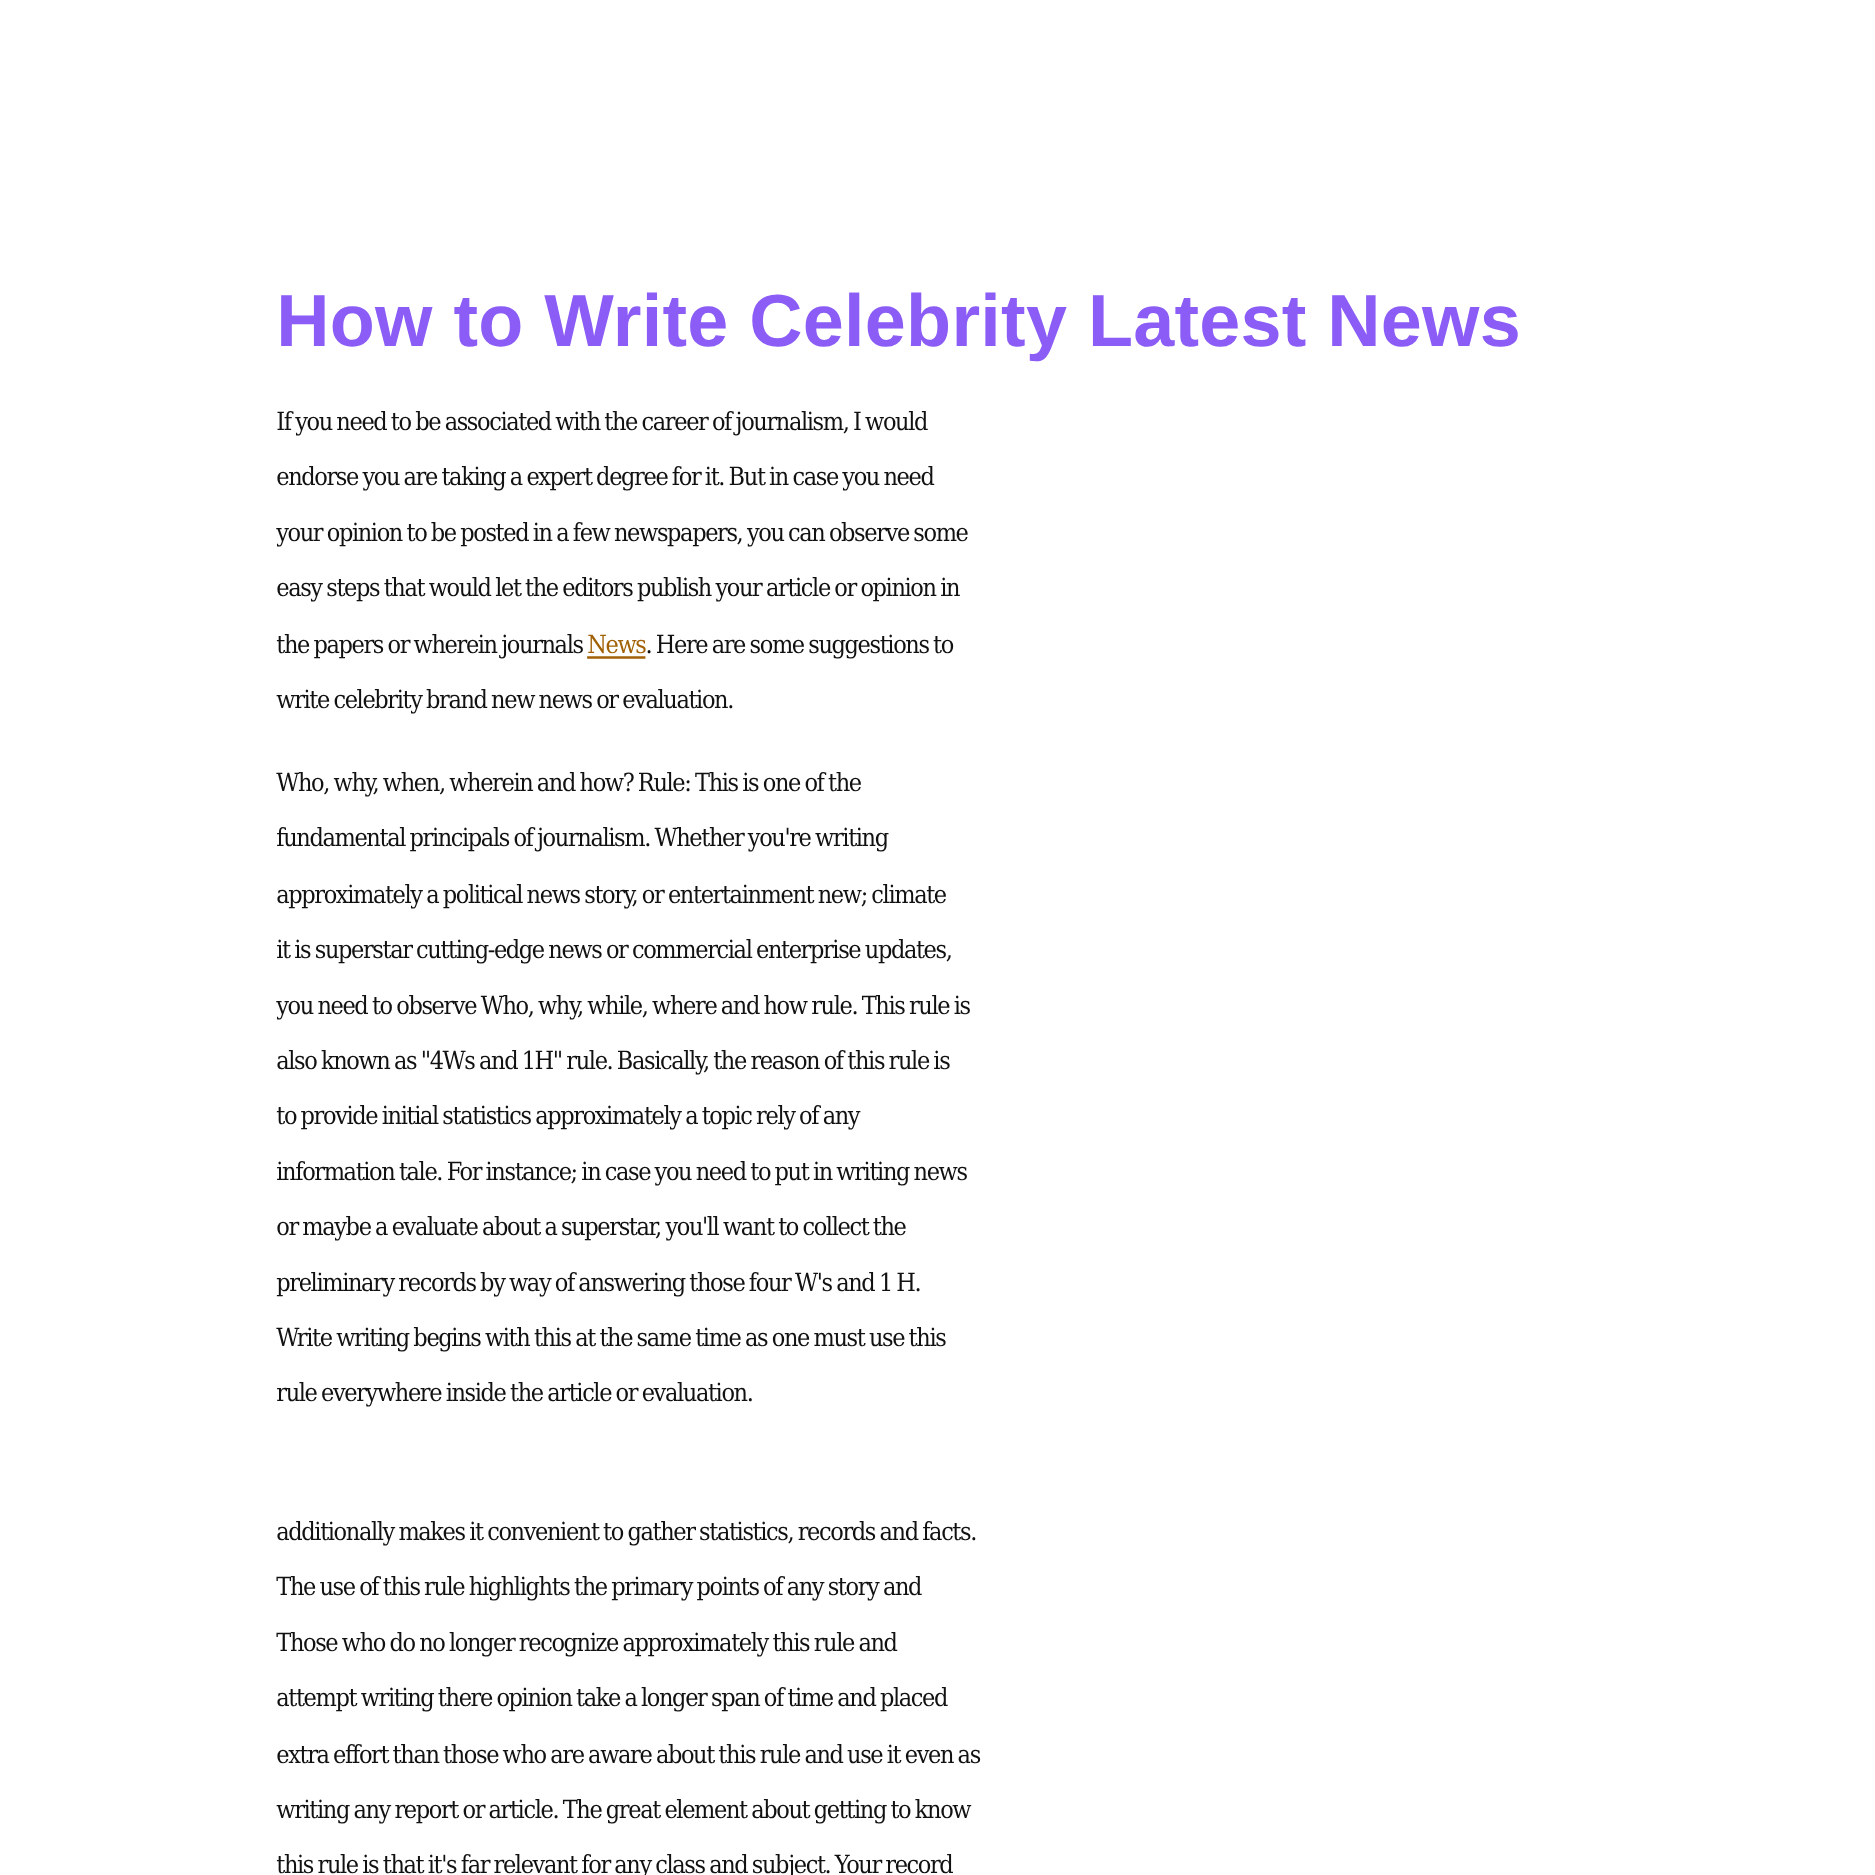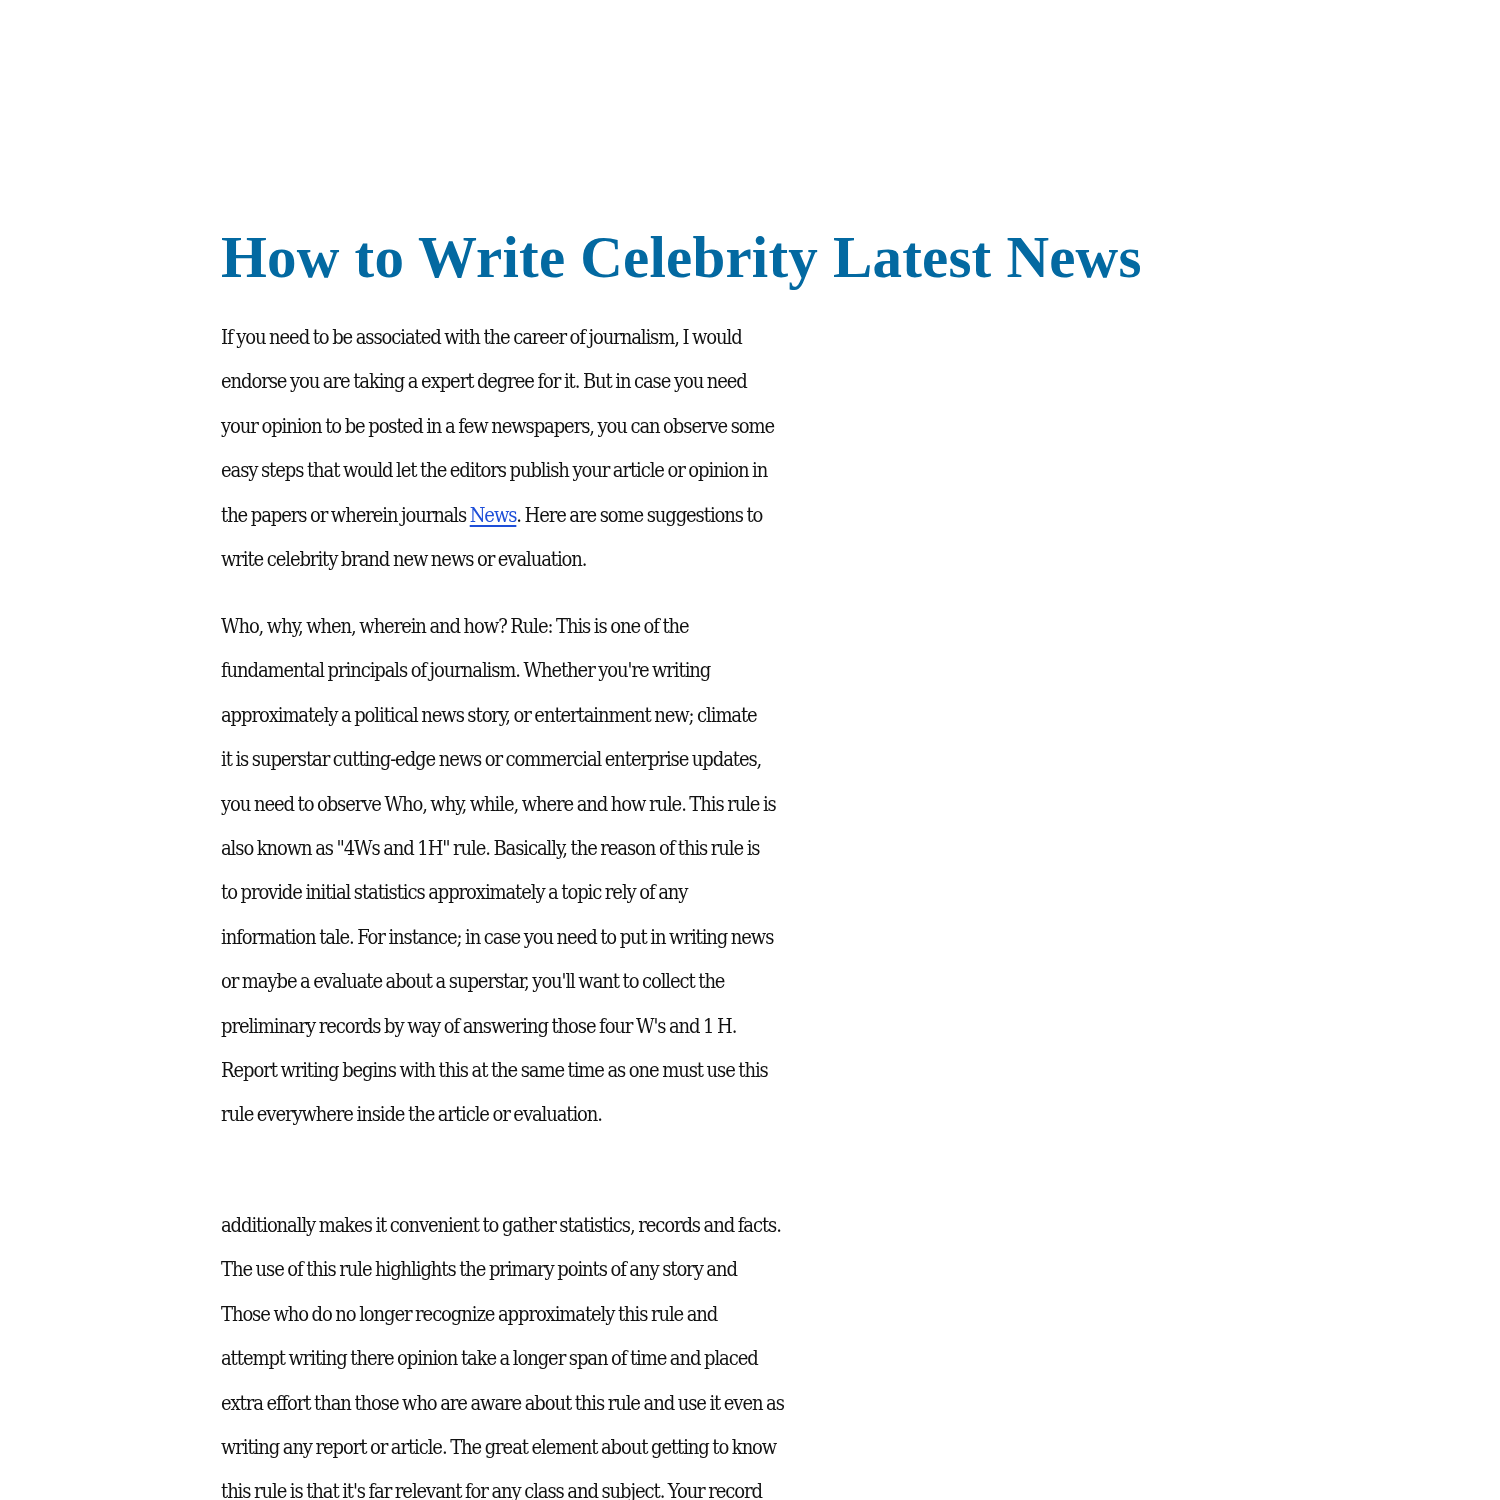--- a/index.html
+++ b/index.html
@@ -1,31 +1,31 @@
 <!DOCTYPE html>
 <html><head>
 <meta charset="utf-8">
 <style>
   html, body { margin: 0; padding: 0; background: #ffffff; }
   body { width: 1500px; height: 1500px; overflow: hidden; position: relative; }
   .page { position: absolute; left: 0; top: 0; width: 1500px; height: 1500px; background: #fff; }
   .title {
     position: absolute; left: 221px; top: 222px;
-    font-family: Liberation Serif, serif; font-weight: bold;
-    font-size: 59px; line-height: 70px; color: #0369a1; white-space: nowrap;
+    font-family: Liberation Sans, sans-serif; font-weight: bold;
+    font-size: 59px; line-height: 70px; color: #8b5cf6; white-space: nowrap;
     letter-spacing: 0.2px;
   }
   .para { position: absolute; left: 221px; width: 1080px; }
   .line {
     font-family: "DejaVu Serif", "Liberation Serif", serif;
     font-size: 20px; line-height: 44.4px; color: #111; white-space: nowrap;
     letter-spacing: -1.1px; word-spacing: -1px;
     font-stretch: condensed;
   }
-  .link { color: #1d4ed8; text-decoration: underline; text-underline-offset: 3px; }
+  .link { color: #a16207; text-decoration: underline; text-underline-offset: 3px; }
   #p1 { top: 315px; }
   #p2 { top: 604px; }
   #p3 { top: 1203px; }
 </style>
 </head>
 <body>
 
 <div class="page">
 
   <h1 class="title" style="margin:0;">How to Write Celebrity Latest News</h1>
@@ -43,21 +43,21 @@
     <div class="line">Who, why, when, wherein and how? Rule: This is one of the</div>
     <div class="line">fundamental principals of journalism. Whether you're writing</div>
     <div class="line">approximately a political news story, or entertainment new; climate</div>
     <div class="line">it is superstar cutting-edge news or commercial enterprise updates,</div>
     <div class="line">you need to observe Who, why, while, where and how rule. This rule is</div>
     <div class="line">also known as "4Ws and 1H" rule. Basically, the reason of this rule is</div>
     <div class="line">to provide initial statistics approximately a topic rely of any</div>
     <div class="line">information tale. For instance; in case you need to put in writing news</div>
     <div class="line">or maybe a evaluate about a superstar, you'll want to collect the</div>
     <div class="line">preliminary records by way of answering those four W's and 1 H.</div>
-    <div class="line">Report writing begins with this at the same time as one must use this</div>
+    <div class="line">Write writing begins with this at the same time as one must use this</div>
     <div class="line">rule everywhere inside the article or evaluation.</div>
   </div>
 
   <div class="para" id="p3">
     <div class="line">additionally makes it convenient to gather statistics, records and facts.</div>
     <div class="line">The use of this rule highlights the primary points of any story and</div>
     <div class="line">Those who do no longer recognize approximately this rule and</div>
     <div class="line">attempt writing there opinion take a longer span of time and placed</div>
     <div class="line">extra effort than those who are aware about this rule and use it even as</div>
     <div class="line">writing any report or article. The great element about getting to know</div>

